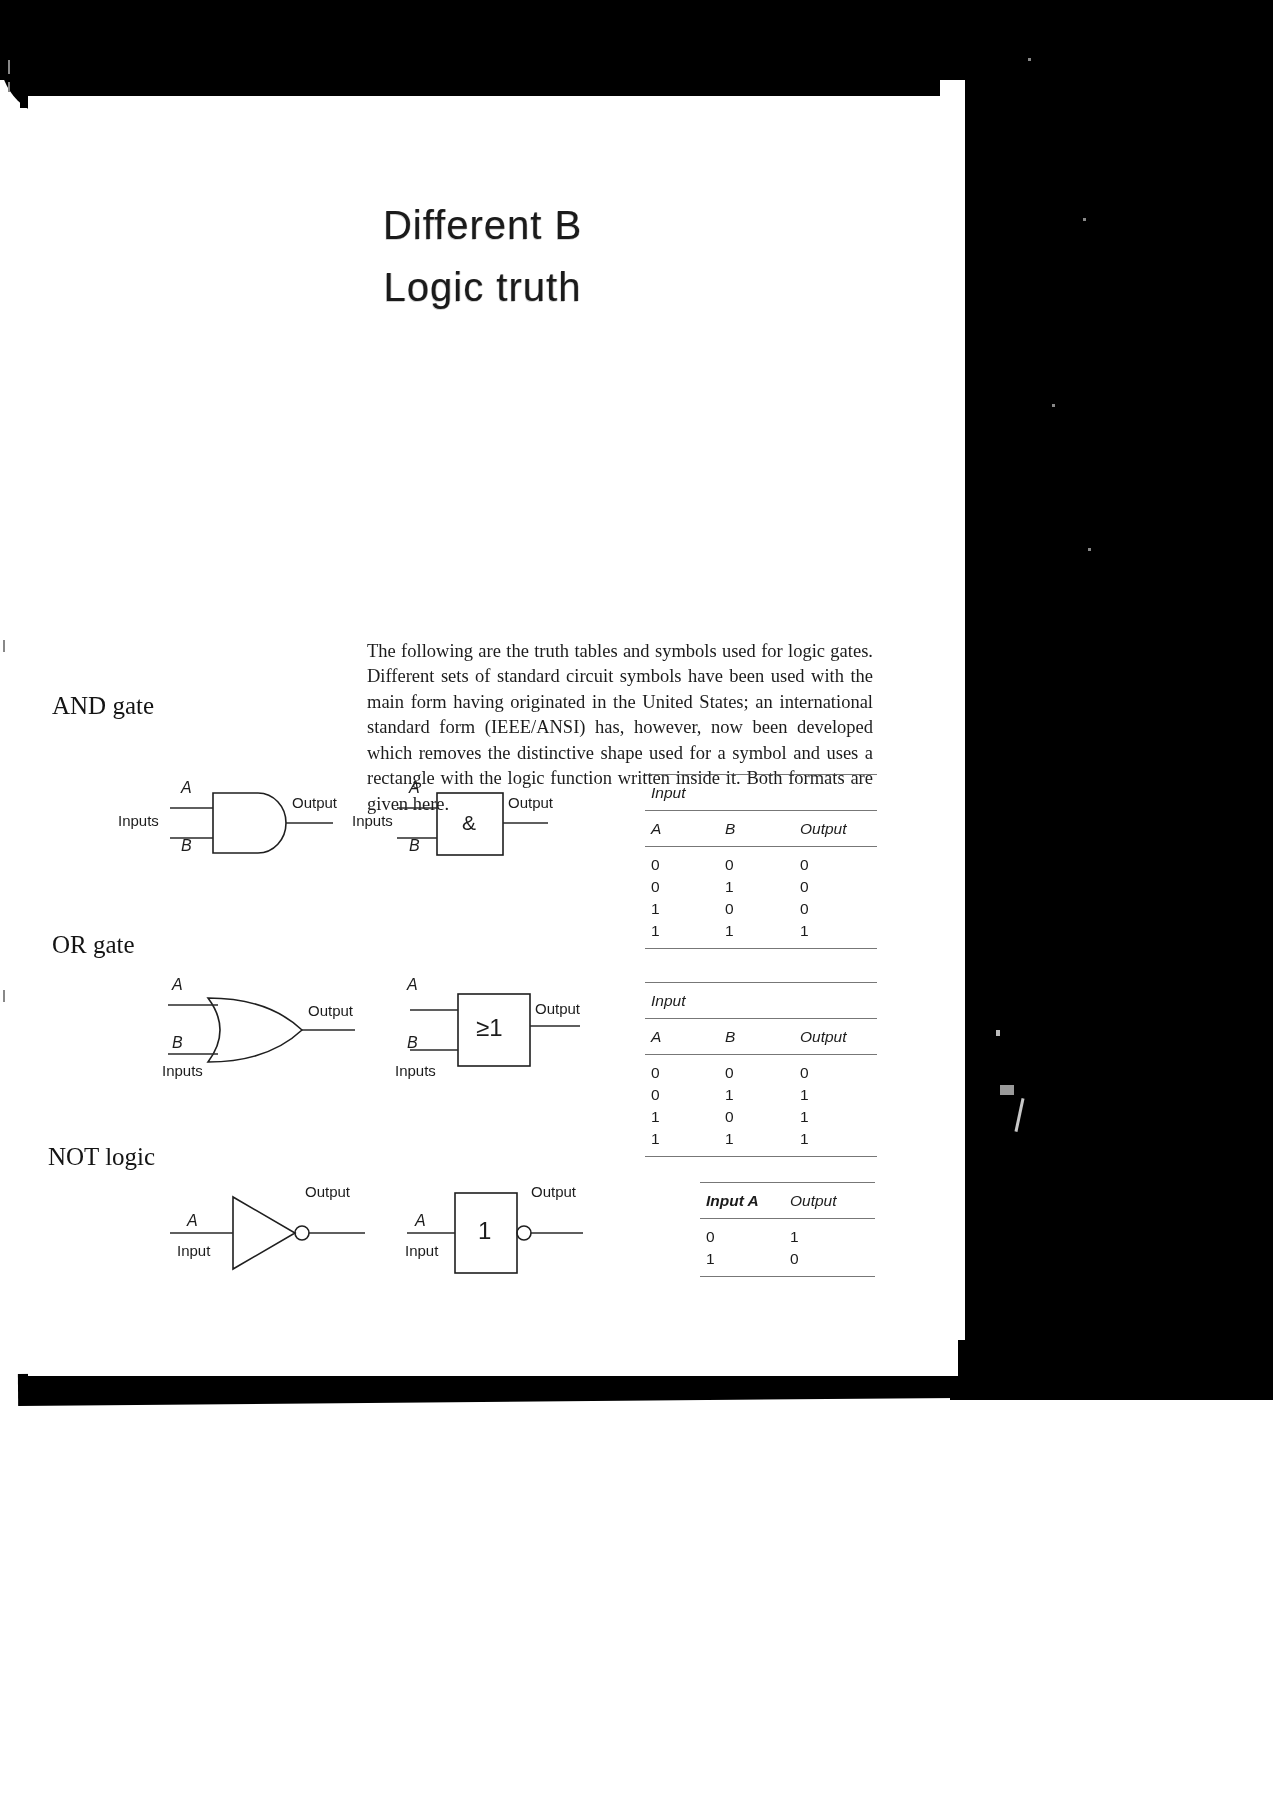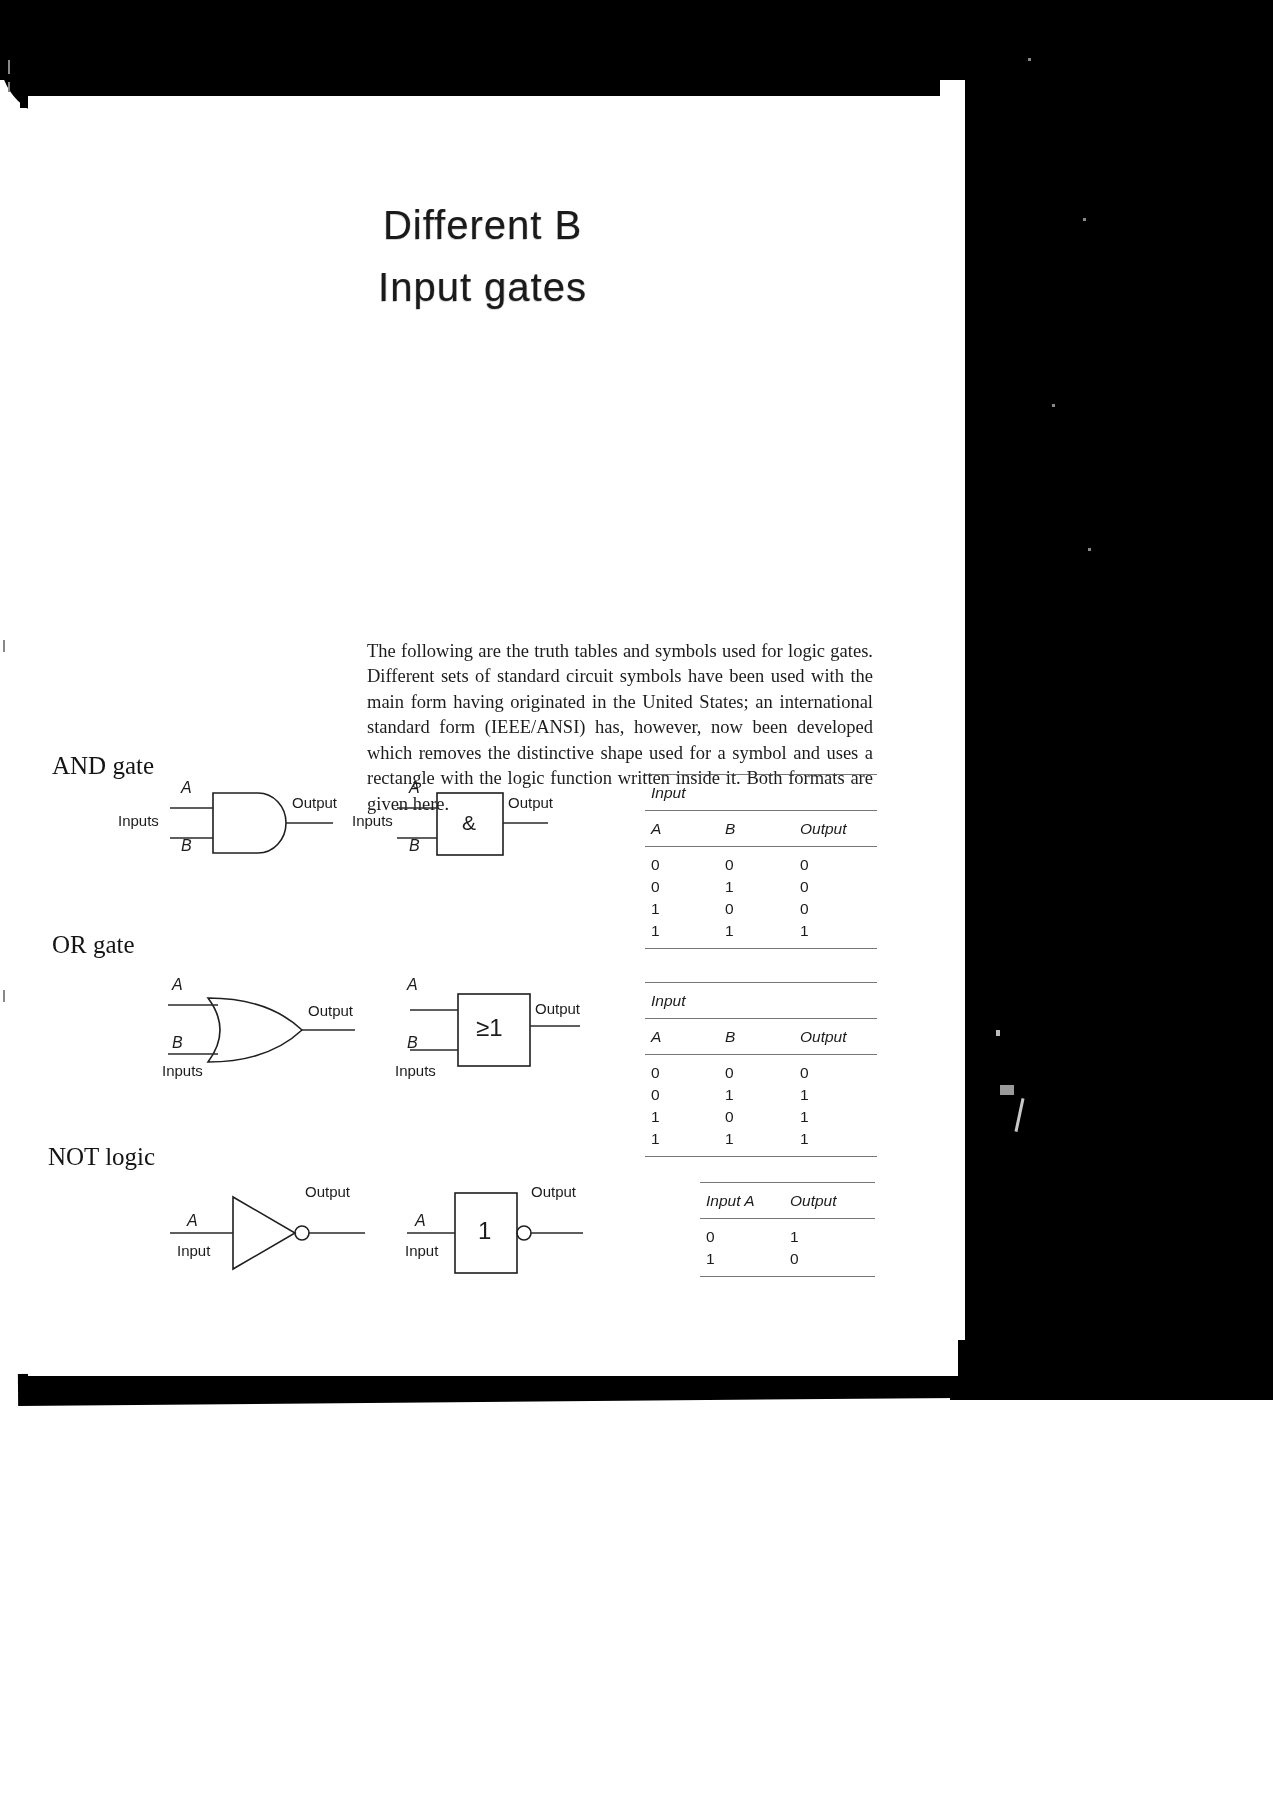--- a/index.html
+++ b/index.html
@@ -28,21 +28,21 @@
               letter-spacing:1px;color:#1a1a1a;line-height:1.45;
               text-shadow:0.6px 0.4px 0 rgba(120,120,120,.55),
                           -0.5px 0.5px 0 rgba(150,150,150,.45);}
   .title-line.two{margin-top:4px;}
 
   .intro{position:absolute;left:367px;top:620px;width:506px;
          font-size:18.5px;line-height:25.5px;text-align:justify;color:#1c1c1c;}
 
   .section-head{position:absolute;font-size:25px;color:#141414;
                 font-family:"Liberation Serif", serif;}
-  .and-head{left:52px;top:752px;}
+  .and-head{left:52px;top:692px;}
   .or-head{left:52px;top:931px;}
   .not-head{left:48px;top:1143px;}
 
   
   .gate-fig{position:absolute;}
   .lbl{position:absolute;font-family:"Liberation Sans", sans-serif;
        font-size:15px;color:#1c1c1c;white-space:nowrap;}
   .lbl.it{font-style:italic;font-size:16px;}
 
   
@@ -77,21 +77,21 @@
   <div class="left-fleck" style="left:996px;top:1030px;width:4px;height:6px;background:#bbb;"></div>
   <div class="left-fleck" style="left:1000px;top:1085px;width:14px;height:10px;background:#9a9a9a;"></div>
   <div class="left-fleck" style="left:1018px;top:1098px;width:3px;height:34px;background:#c8c8c8;transform:rotate(12deg);"></div>
   <div class="left-fleck" style="left:3px;top:640px;width:2px;height:12px;"></div>
   <div class="left-fleck" style="left:3px;top:990px;width:2px;height:12px;"></div>
 
   <div class="content">
 
     <div class="title-block">
       <div class="title-line one">Different B</div>
-      <div class="title-line two">Input gates</div>
+      <div class="title-line two">Logic truth</div>
     </div>
 
     <p class="intro">The following are the truth tables and symbols used for logic gates.  Different sets of standard circuit symbols have been used with the main form having originated in the United States; an international standard form (IEEE/ANSI) has, however, now been developed which removes the distinctive shape used for a symbol and uses a rectangle with the logic function written inside it. Both formats are given here.</p>
 
     <div class="section-head and-head">AND gate</div>
 
     <div class="gate-fig" style="left:118px;top:775px;width:240px;height:95px;">
       <svg width="240" height="95" viewBox="0 0 240 95">
         <path class="stroke" d="M95 18 L140 18 A28 30 0 0 1 140 78 L95 78 Z"></path>
         <line class="stroke-thin" x1="52" y1="33" x2="95" y2="33"></line>
@@ -215,21 +215,21 @@
         <line class="stroke-thin" x1="138" y1="48" x2="190" y2="48"></line>
       </svg>
       <div class="lbl it" style="left:22px;top:27px;">A</div>
       <div class="lbl" style="left:12px;top:57px;">Input</div>
       <div class="lbl" style="left:138px;top:-2px;">Output</div>
       <div class="lbl" style="left:85px;top:32px;font-size:24px;">1</div>
     </div>
 
     <div class="ttable" style="left:700px;top:1180px;width:190px;height:100px;">
       <div class="rule" style="left:0;top:2px;width:175px;"></div>
-      <div class="cell hd" style="left:6px;top:12px;">Input A</div>
+      <div class="cell hd" style="left:6px;top:12px;font-weight:bold;">Input A</div>
       <div class="cell hd" style="left:90px;top:12px;">Output</div>
       <div class="rule" style="left:0;top:38px;width:175px;"></div>
       <div class="cell" style="left:6px;top:48px;">0</div>
       <div class="cell" style="left:90px;top:48px;">1</div>
       <div class="cell" style="left:6px;top:70px;">1</div>
       <div class="cell" style="left:90px;top:70px;">0</div>
       <div class="rule" style="left:0;top:96px;width:175px;"></div>
     </div>
 
   </div>

